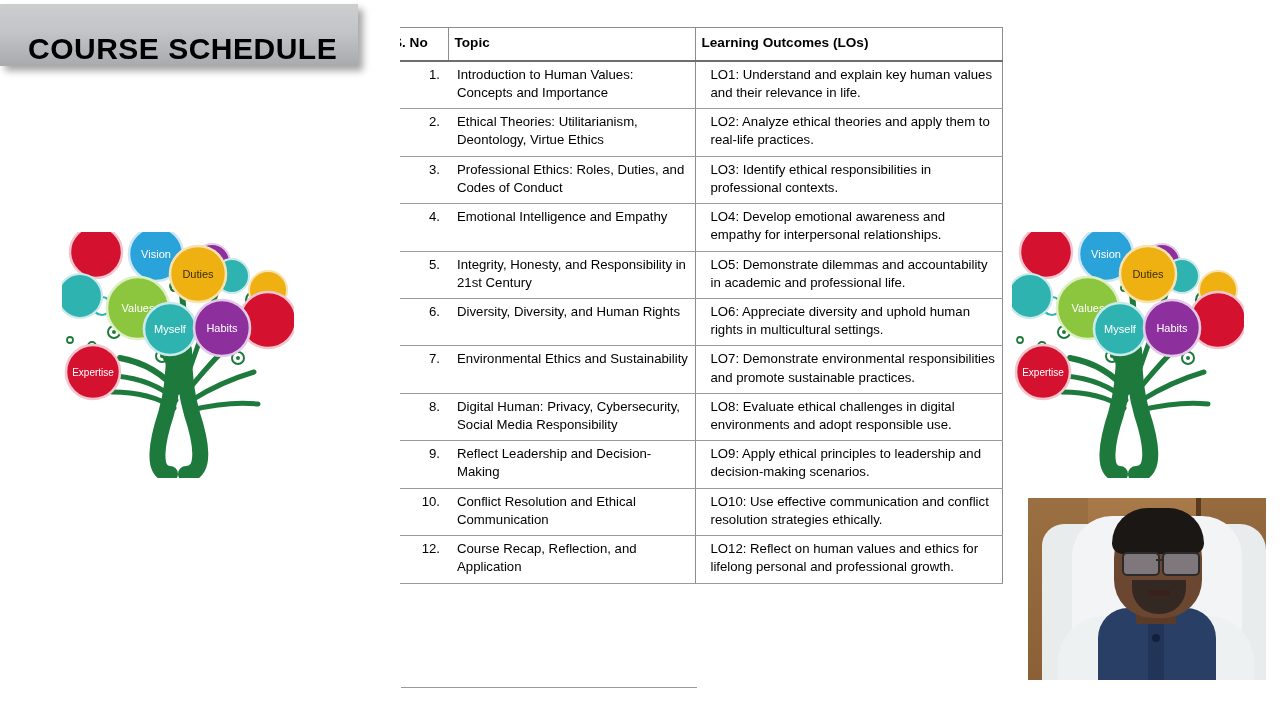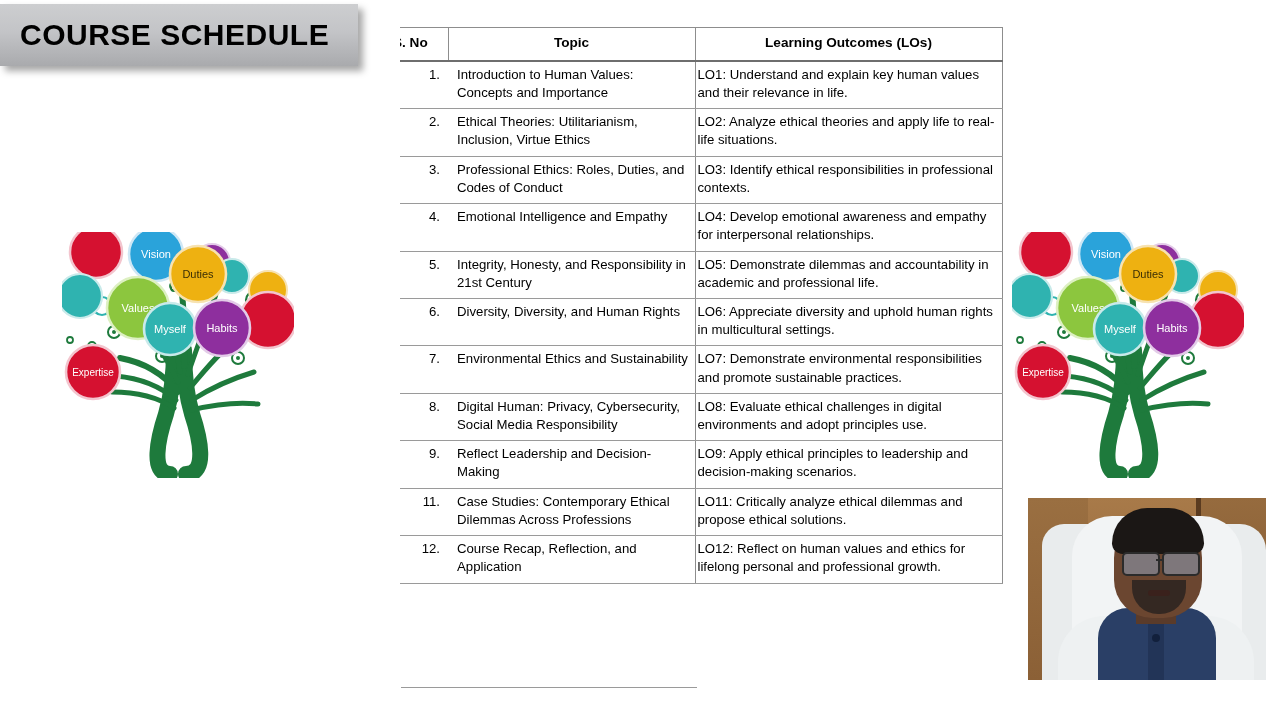--- a/index.html
+++ b/index.html
@@ -19,23 +19,23 @@
   
   #title-banner {
     position: absolute;
     left: 0px;
     top: 4px;
     width: 358px;
     height: 62px;
     background: linear-gradient(180deg, #cdced0 0%, #c3c4c7 45%, #a9aaad 100%);
     box-shadow: 5px 5px 7px rgba(0,0,0,0.35);
     display: flex;
-    align-items: center;
+    align-items: flex-end;
     box-sizing: border-box;
-    padding-left: 20px;
+    padding-left: 28px;
   }
   #title-banner .title-text {
     font-size: 30px;
     font-weight: bold;
     letter-spacing: 0.5px;
     color: #000;
     white-space: nowrap;
     font-family: "Liberation Sans", sans-serif;
   }
 
@@ -60,21 +60,21 @@
     vertical-align: top;
     font-size: 13.2px;
     line-height: 1.38;
     padding: 4px 6px 6px 6px;
     background: #fff;
   }
   table.schedule thead th {
     border-top: 1px solid #8d8d8d;
     border-bottom: 2px solid #6e6e6e;
     font-weight: bold;
-    text-align: center;
+    text-align: left;
     padding-top: 6px;
     padding-bottom: 7px;
     font-size: 13.6px;
   }
   table.schedule thead th.h-no {
     text-align: left;
     padding-left: 0px;
     overflow: hidden;
   }
   table.schedule thead th.h-no .clip {
@@ -86,21 +86,21 @@
     text-align: right;
     padding-right: 8px;
     border-right: none;
     white-space: nowrap;
   }
   table.schedule tbody td.topic {
     border-left: none;
     padding-left: 9px;
   }
   table.schedule tbody td.lo {
-    padding-left: 2px;
+    padding-left: 15px;
     margin-left: 6px;
   }
   table.schedule tbody tr td {
     border-top: 1px solid #9a9a9a;
     border-bottom: 1px solid #9a9a9a;
   }
   
   table.schedule tbody td.num { border-left: none; }
   table.schedule thead th.h-no { border-left: none; }
 
@@ -318,22 +318,22 @@
       </tr>
     </thead>
     <tbody id="schedule-body">
         <tr>
           <td class="num">1.</td>
           <td class="topic">Introduction to Human Values: Concepts and Importance</td>
           <td class="lo">LO1: Understand and explain key human values and their relevance in life.</td>
         </tr>
         <tr>
           <td class="num">2.</td>
-          <td class="topic">Ethical Theories: Utilitarianism, Inclusion, Virtue Ethics</td>
-          <td class="lo">LO2: Analyze ethical theories and apply life to real-life situations.</td>
+          <td class="topic">Ethical Theories: Utilitarianism, Deontology, Virtue Ethics</td>
+          <td class="lo">LO2: Analyze ethical theories and apply them to real-life practices.</td>
         </tr>
         <tr>
           <td class="num">3.</td>
           <td class="topic">Professional Ethics: Roles, Duties, and Codes of Conduct</td>
           <td class="lo">LO3: Identify ethical responsibilities in professional contexts.</td>
         </tr>
         <tr>
           <td class="num">4.</td>
           <td class="topic">Emotional Intelligence and Empathy</td>
           <td class="lo">LO4: Develop emotional awareness and empathy for interpersonal relationships.</td>
@@ -349,31 +349,31 @@
           <td class="lo">LO6: Appreciate diversity and uphold human rights in multicultural settings.</td>
         </tr>
         <tr>
           <td class="num">7.</td>
           <td class="topic">Environmental Ethics and Sustainability</td>
           <td class="lo">LO7: Demonstrate environmental responsibilities and promote sustainable practices.</td>
         </tr>
         <tr>
           <td class="num">8.</td>
           <td class="topic">Digital Human: Privacy, Cybersecurity, Social Media Responsibility</td>
-          <td class="lo">LO8: Evaluate ethical challenges in digital environments and adopt principles use.</td>
+          <td class="lo">LO8: Evaluate ethical challenges in digital environments and adopt responsible use.</td>
         </tr>
         <tr>
           <td class="num">9.</td>
           <td class="topic">Reflect Leadership and Decision-Making</td>
           <td class="lo">LO9: Apply ethical principles to leadership and decision-making scenarios.</td>
         </tr>
         <tr>
-          <td class="num">11.</td>
-          <td class="topic">Case Studies: Contemporary Ethical Dilemmas Across Professions</td>
-          <td class="lo">LO11: Critically analyze ethical dilemmas and propose ethical solutions.</td>
+          <td class="num">10.</td>
+          <td class="topic">Conflict Resolution and Ethical Communication</td>
+          <td class="lo">LO10: Use effective communication and conflict resolution strategies ethically.</td>
         </tr>
         <tr>
           <td class="num">12.</td>
           <td class="topic">Course Recap, Reflection, and Application</td>
           <td class="lo">LO12: Reflect on human values and ethics for lifelong personal and professional growth.</td>
         </tr>
       </tbody>
   </table>
 </div>
 <div id="table-underline"></div>

